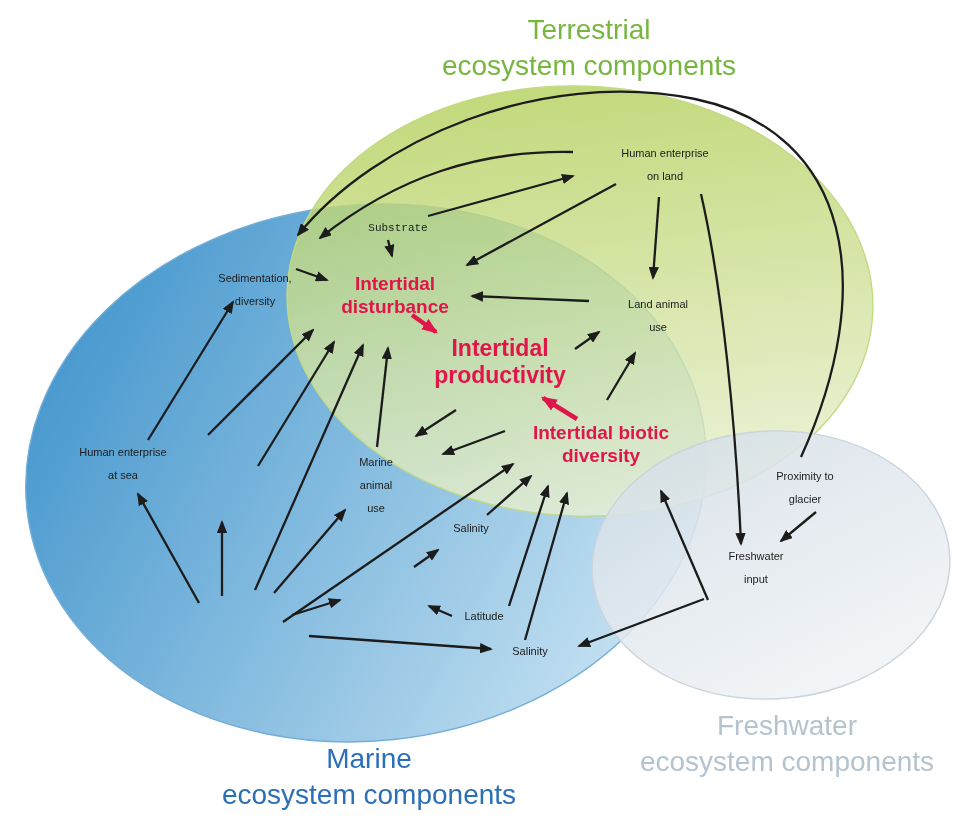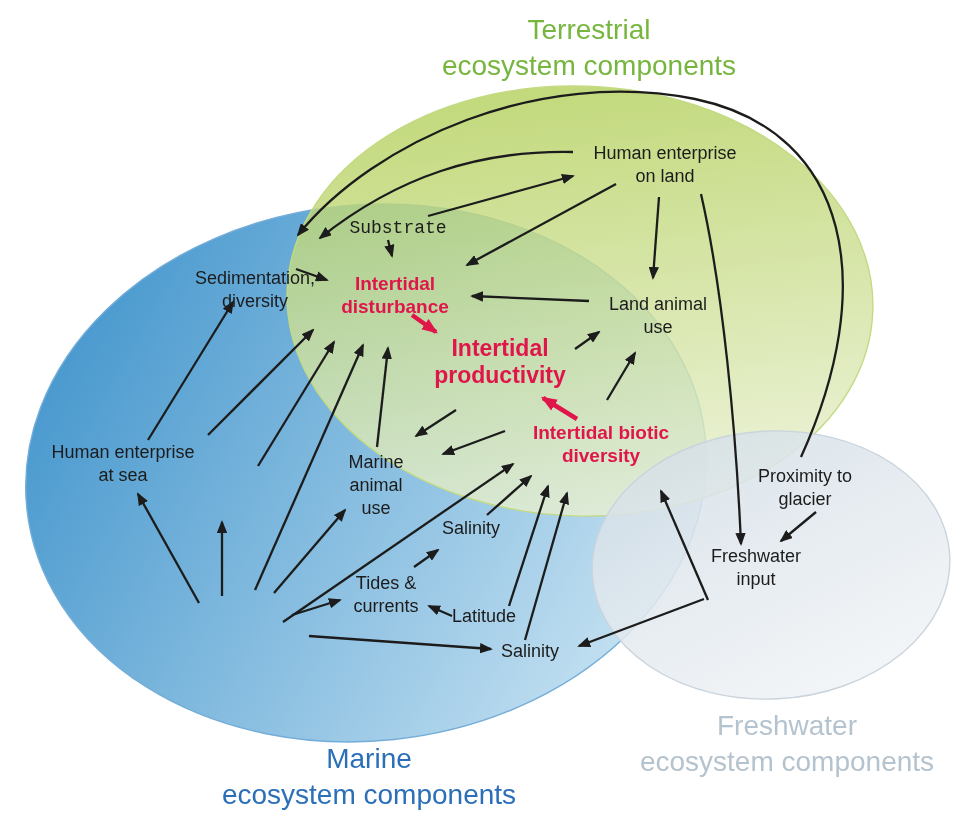--- a/index.html
+++ b/index.html
@@ -1,21 +1,21 @@
 <!DOCTYPE html>
 <html><head>
 <meta charset="utf-8">
 <style>
   html,body{margin:0;padding:0;background:#ffffff;}
   .stage{position:relative;width:960px;height:826px;background:#ffffff;overflow:hidden;
          font-family:"Liberation Sans",sans-serif;}
   svg{position:absolute;left:0;top:0;}
   #labels-layer{position:absolute;left:0;top:0;width:960px;height:826px;}
   .lbl{position:absolute;width:400px;text-align:center;color:#1c1c1c;}
-  .plain{font-size:18px;line-height:23px;}
+  .plain{font-size:11px;line-height:23px;}
   .red-small{font-size:19px;line-height:23px;font-weight:bold;color:#e0164b;}
   .red-big{font-size:23px;line-height:27px;font-weight:bold;color:#e0164b;}
   .title{font-size:28px;line-height:36px;}
 </style>
 </head>
 <body>
 
 <div class="stage">
   <svg id="diagram-svg" width="960" height="826" viewBox="0 0 960 826">
     <defs>
@@ -113,24 +113,20 @@
         <div>animal</div>
         <div>use</div>
       </div>
       <div class="lbl plain" style="left: -77px; top: 441px;">
         <div>Human enterprise</div>
         <div>at sea</div>
       </div>
       <div class="lbl plain" style="left: 271px; top: 517px;">
         <div>Salinity</div>
       </div>
-      <div class="lbl plain" style="left: 186px; top: 572px;">
-        <div>Tides &amp;</div>
-        <div>currents</div>
-      </div>
       <div class="lbl plain" style="left: 284px; top: 605px;">
         <div>Latitude</div>
       </div>
       <div class="lbl plain" style="left: 330px; top: 640px;">
         <div>Salinity</div>
       </div>
       <div class="lbl plain" style="left: 556px; top: 545px;">
         <div>Freshwater</div>
         <div>input</div>
       </div>

